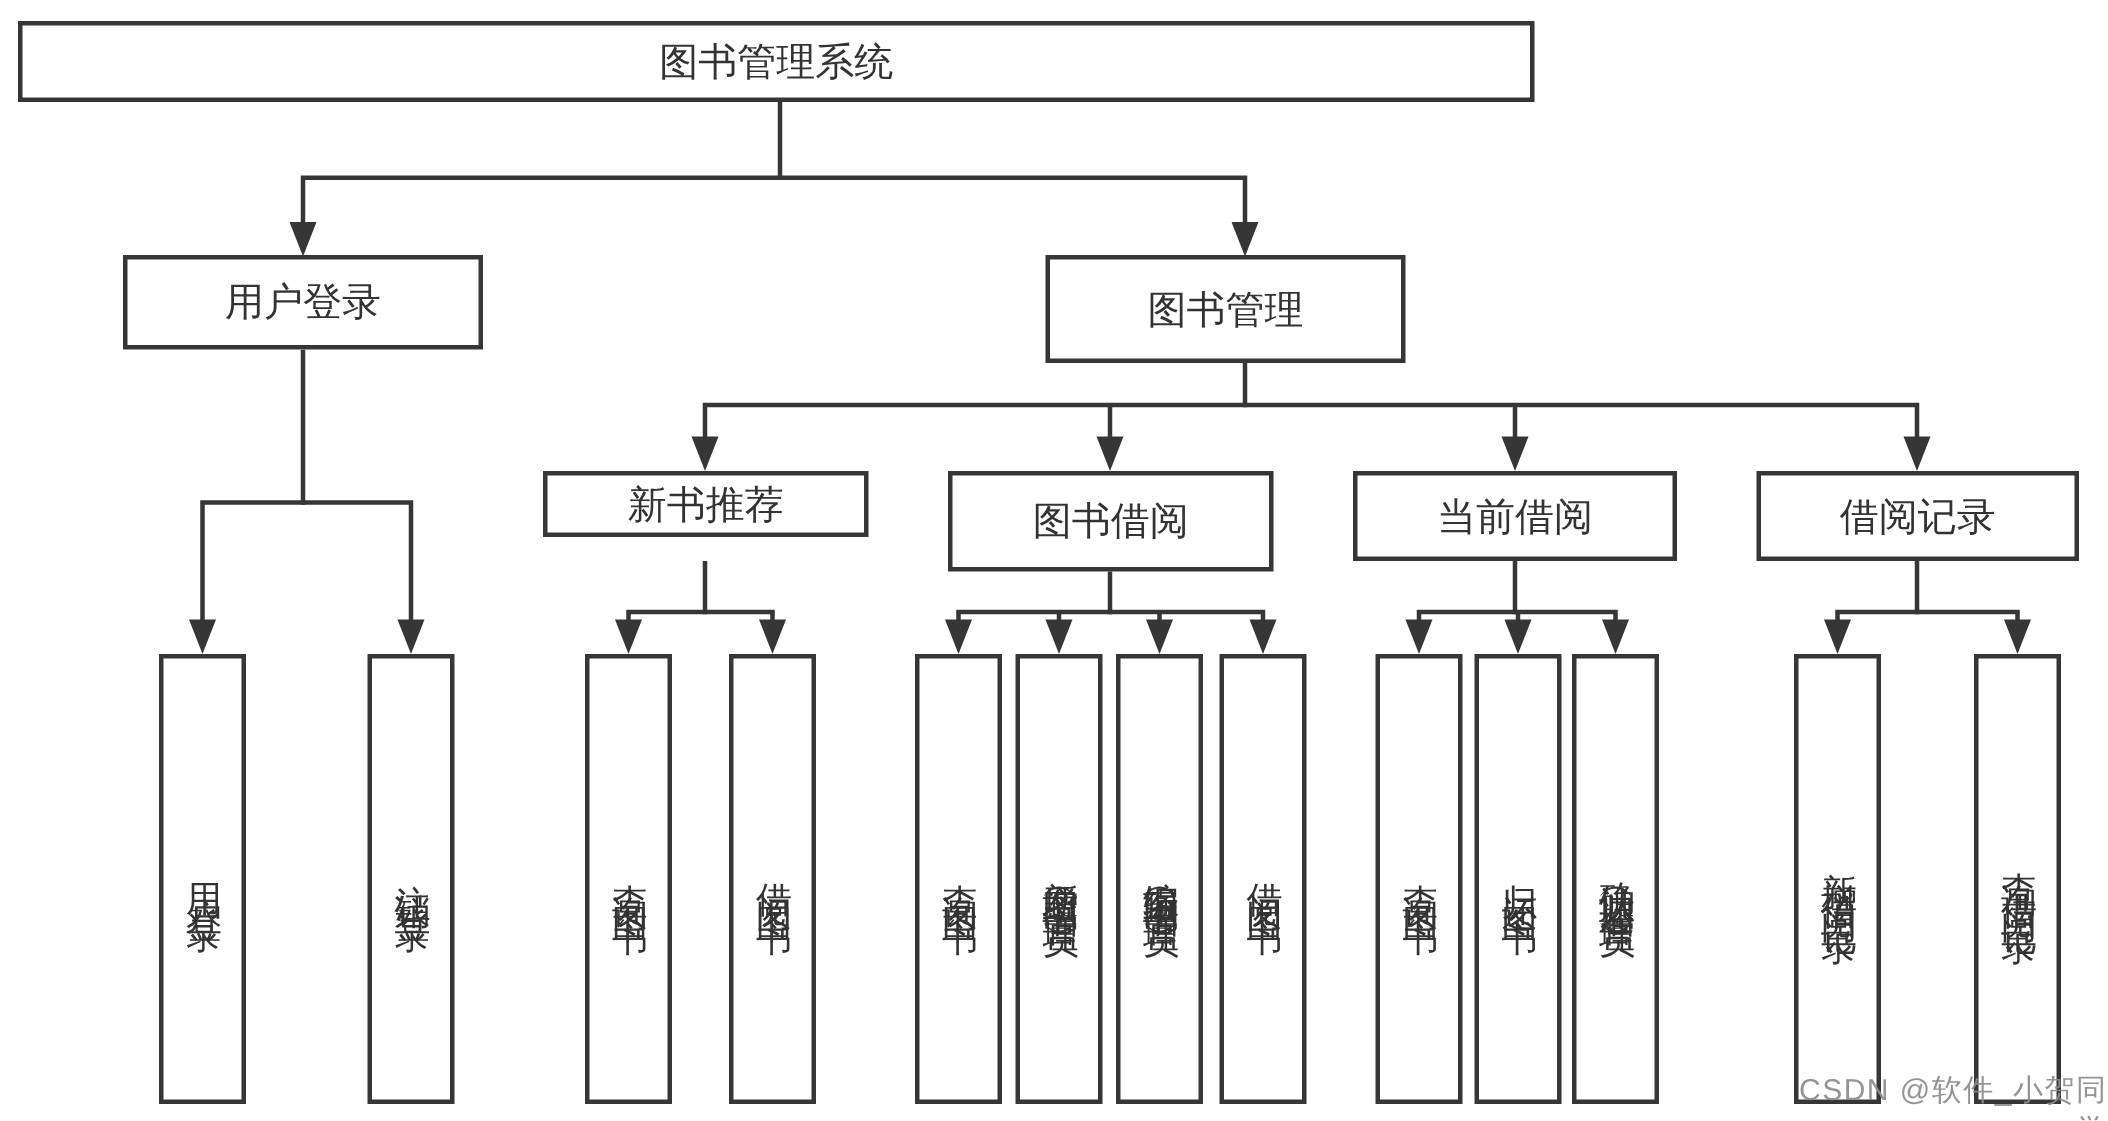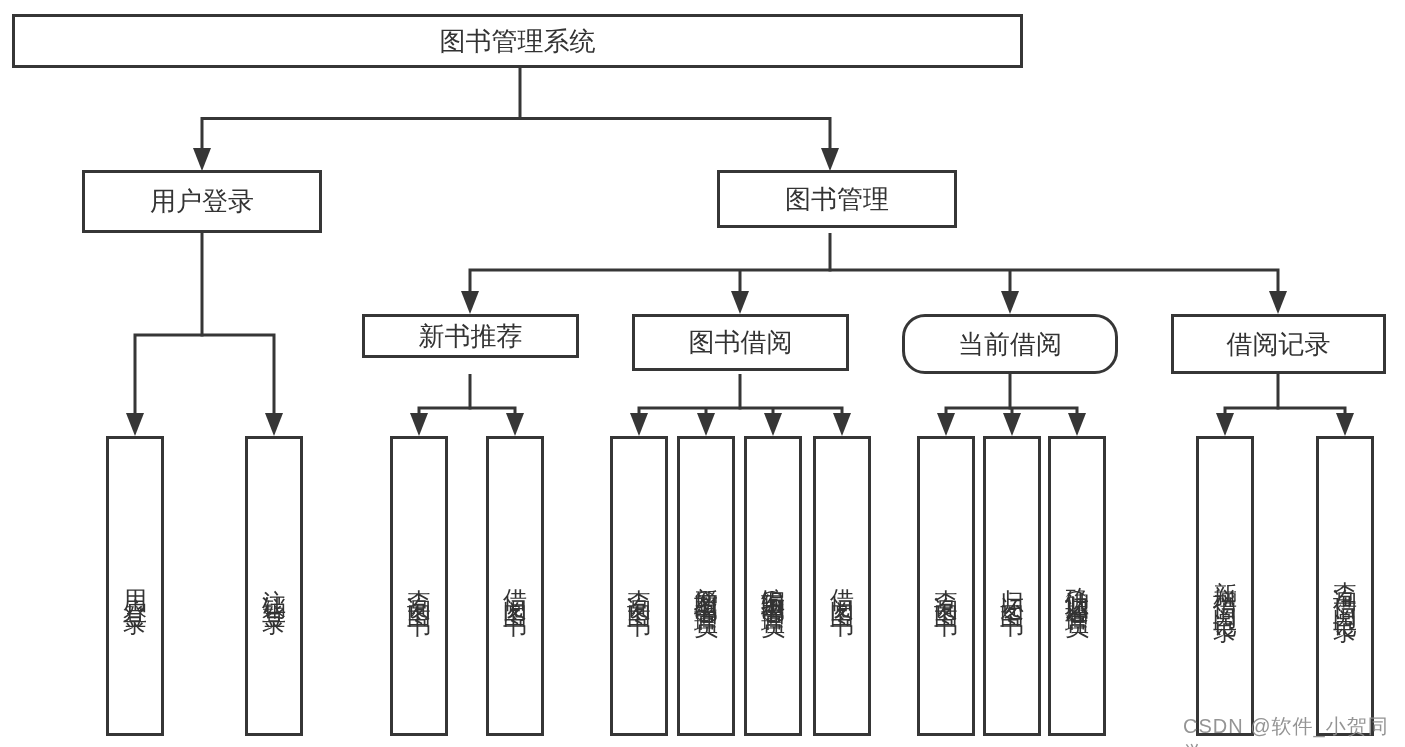--- a/index.html
+++ b/index.html
@@ -1,18 +1,18 @@
 <!DOCTYPE html>
 <html><head>
 <meta charset="utf-8">
 <style>
   html,body { margin:0; padding:0; background:#ffffff; }
   .canvas {
     position:relative; width:1405px; height:747px; background:#ffffff;
-    font-family:"Liberation Sans", sans-serif; color:#333333; overflow:hidden;
+    font-family:"Liberation Sans", sans-serif; color:#333333; overflow:hidden;text-align:right;
   }
   svg.connectors { position:absolute; left:0; top:0; z-index:1; }
   .box {
     position:absolute; box-sizing:border-box; background:#ffffff;
     border:3px solid #363636; display:flex; align-items:center; justify-content:center;
     font-size:26px; z-index:2; white-space:nowrap;
   }
   .leaf span.vtext {
     writing-mode:vertical-rl; text-orientation:mixed;
     font-size:24px; letter-spacing:8px; line-height:1;
@@ -67,25 +67,25 @@
 
     <path d="M1278 374 V409.5"></path>
     <path d="M1225 418 V408 H1345 V418"></path>
     <polygon fill="#363636" stroke="none" points="1216,413 1234,413 1225,436"></polygon>
     <polygon fill="#363636" stroke="none" points="1336,413 1354,413 1345,436"></polygon>
   </svg>
 
   <div class="box" style="left:12px; top:14px; width:1011px; height:54px;">图书管理系统</div>
 
   <div class="box" style="left:82px; top:170px; width:240px; height:63px;">用户登录</div>
-  <div class="box" style="left:717px; top:170px; width:240px; height:58px;">图书管理</div>
+  <div class="box" style="left:697px; top:170px; width:240px; height:72px;">图书管理</div>
 
   <div class="box" style="left:362px; top:314px; width:217px; height:44px;">新书推荐</div>
-  <div class="box" style="left:632px; top:314px; width:217px; height:57px;">图书借阅</div>
-  <div class="box" style="left:902px; top:314px; width:216px; height:60px;border-radius:23px;">当前借阅</div>
+  <div class="box" style="left:632px; top:314px; width:217px; height:67px;">图书借阅</div>
+  <div class="box" style="left:902px; top:314px; width:216px; height:60px;">当前借阅</div>
   <div class="box" style="left:1171px; top:314px; width:215px; height:60px;">借阅记录</div>
 
   <div class="box leaf" style="left:106px; top:436px; width:58px; height:300px;">
     <span class="vtext">用户登录</span>
   </div>
   <div class="box leaf" style="left:245px; top:436px; width:58px; height:300px;">
     <span class="vtext">注销登录</span>
   </div>
 
   <div class="box leaf" style="left:390px; top:436px; width:58px; height:300px;">

